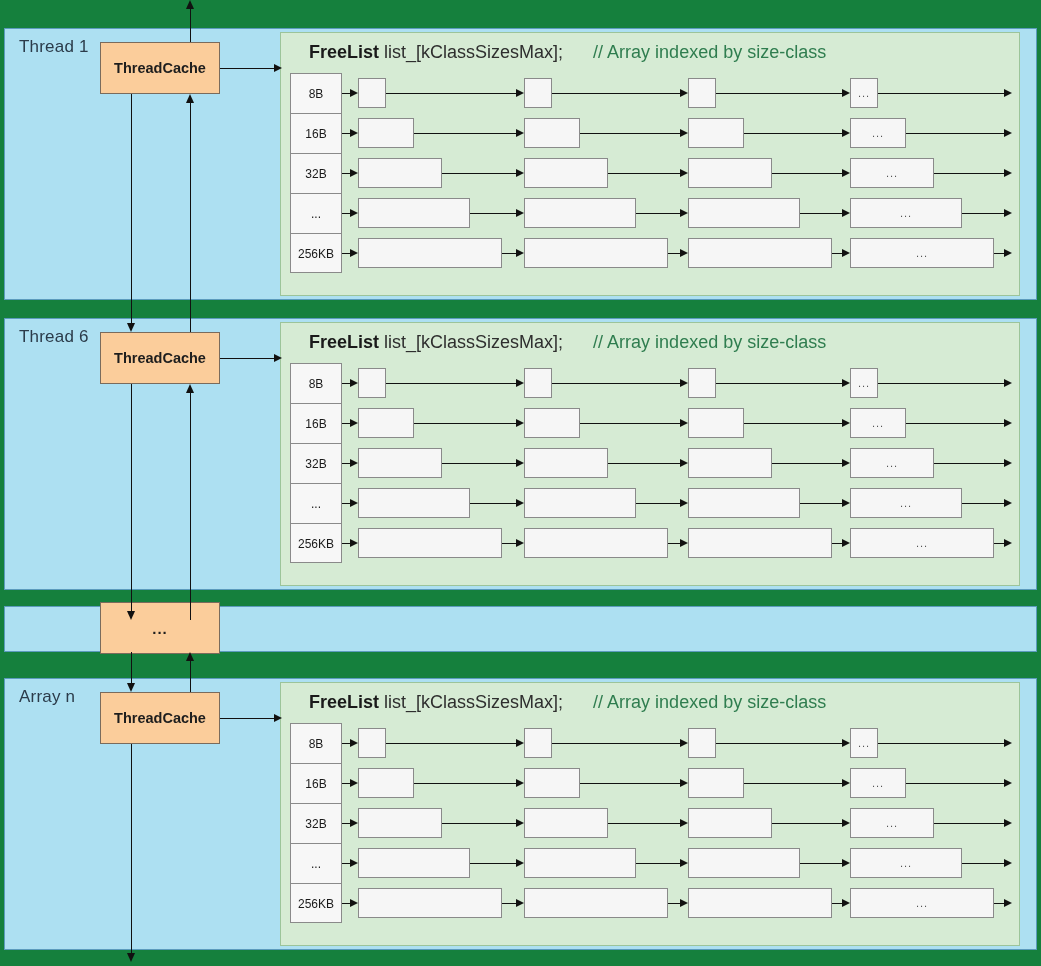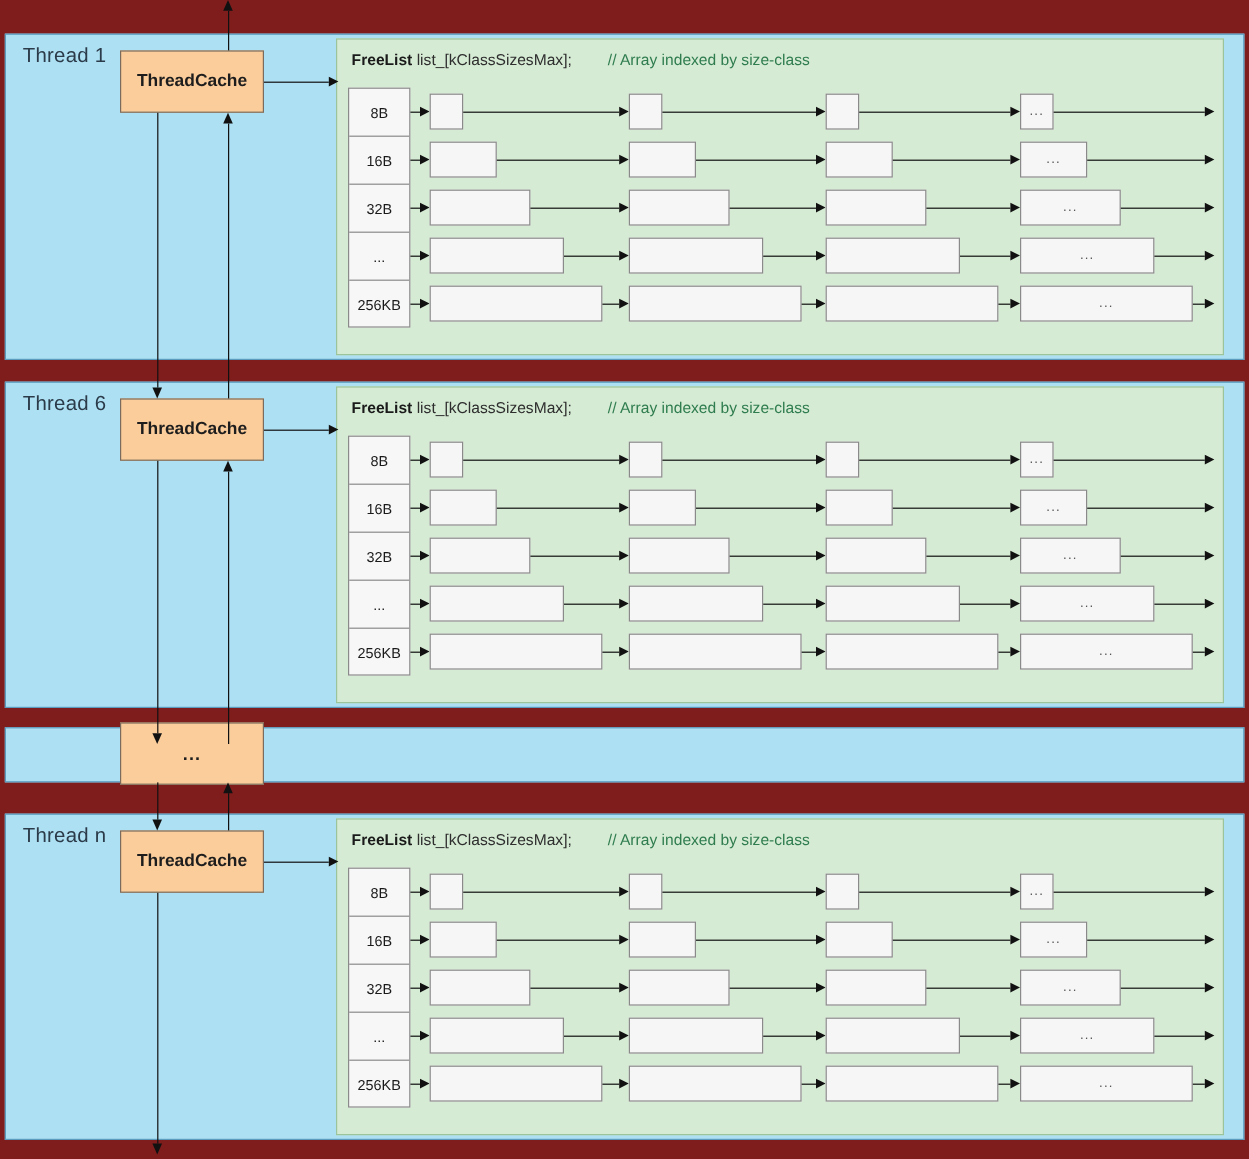--- a/index.html
+++ b/index.html
@@ -5,21 +5,21 @@
   * { box-sizing: border-box; }
   html, body {
     margin: 0; padding: 0;
     background: #ffffff;
     font-family: "Liberation Sans", sans-serif;
   }
   #canvas {
     position: relative;
     width: 1041px;
     height: 966px;
-    background: #7f1d1d;
+    background: #15803d;
     overflow: hidden;
   }
 
   
   .thread-panel {
     position: absolute;
     background: #ade0f2;
     border: 1px solid #5b9bbd;
   }
   .thread-label {
@@ -47,23 +47,23 @@
   .tcache.ellipsis { font-weight: bold; font-size: 15px; letter-spacing: 1px; }
 
   
   .freelist-panel {
     position: absolute;
     background: #d6ebd4;
     border: 1px solid #9cc49a;
   }
   .fl-header {
     position: absolute;
-    left: 12px;
+    left: 28px;
     top: 9px;
-    font-size: 13px;
+    font-size: 18px;
     white-space: nowrap;
     color: #1a1a1a;
   }
   .fl-header .kw { font-weight: bold; }
   .fl-header .decl { color: #2e2e2e; }
   .fl-header .cmt { color: #2f7d4f; margin-left: 30px; }
 
   
   .sizecol {
     position: absolute;
@@ -312,21 +312,21 @@
     <div class="h-head" style="left: 680px; top: 538.5px;"></div>
     <div class="node" style="left: 688px; top: 528px; width: 144px; height: 30px;"></div>
     <div class="h-line" style="left: 832px; top: 543px; width: 10px;"></div>
     <div class="h-head" style="left: 842px; top: 538.5px;"></div>
     <div class="node" style="left: 850px; top: 528px; width: 144px; height: 30px;">...</div>
     <div class="h-line" style="left: 994px; top: 543px; width: 10px;"></div>
     <div class="h-head" style="left: 1004px; top: 538.5px;"></div>
     <div class="thread-panel" style="left: 4px; top: 606px; width: 1033px; height: 46px;"></div>
     <div class="tcache ellipsis" style="left: 100px; top: 602px; width: 120px; height: 52px;">...</div>
     <div class="thread-panel" style="left: 4px; top: 678px; width: 1033px; height: 272px;">
-      <div class="thread-label">Thread n</div>
+      <div class="thread-label">Array n</div>
     </div>
     <div class="tcache" style="left: 100px; top: 692px; width: 120px; height: 52px;">ThreadCache</div>
     <div class="freelist-panel" style="left: 280px; top: 682px; width: 740px; height: 264px;">
       <div class="fl-header"><span class="kw">FreeList</span> <span class="decl">list_[kClassSizesMax];</span><span class="cmt">// Array indexed by size-class</span></div>
     </div>
     <div class="h-line" style="left: 220px; top: 718px; width: 54px;"></div>
     <div class="h-head" style="left: 274px; top: 713.5px;"></div>
     <div class="sizecol" style="left: 290px; top: 723px; width: 52px; height: 200px;">
       <div class="sizecell" style="height: 40px;">8B</div>
       <div class="sizecell" style="height: 40px;">16B</div>

